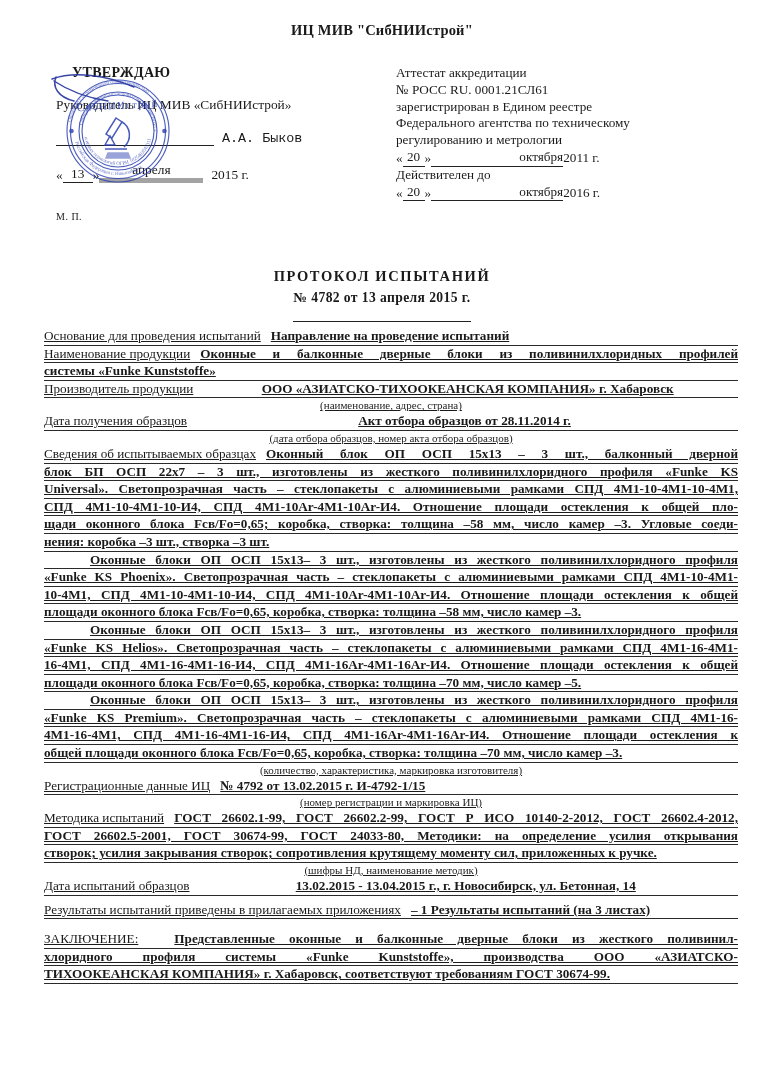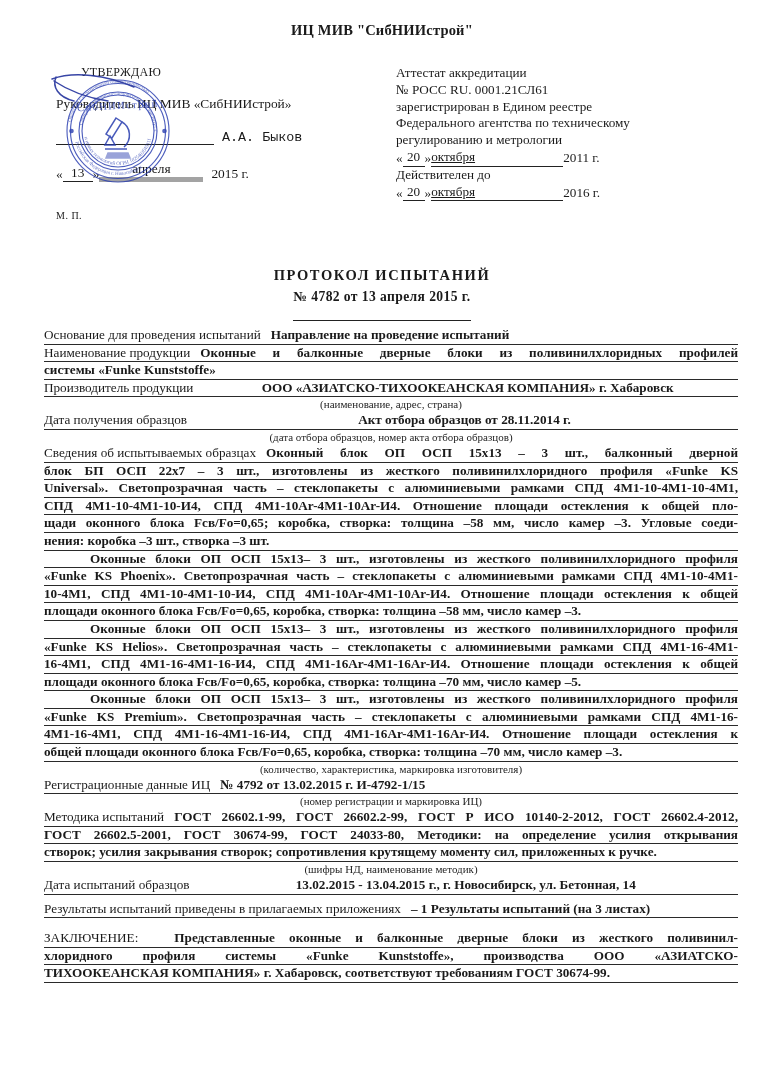--- a/index.html
+++ b/index.html
@@ -43,24 +43,24 @@
     width: 340px;
     position: relative;
   }
   .col-right {
     flex: 1;
     padding-left: 10px;
     font-size: 13.2px;
     line-height: 16.8px;
   }
   .approve-word {
-    font-weight: normal;
-    font-size: 12px;
+    font-weight: bold;
+    font-size: 14px;
     letter-spacing: 0.3px;
-    margin-left: 35px;
+    margin-left: 26px;
   }
   .head-line {
     font-size: 13.4px;
     margin-top: 16px;
     margin-left: 10px;
     white-space: nowrap;
   }
   .sign-row {
     margin-top: 18px;
     margin-left: 10px;
@@ -117,22 +117,21 @@
     display: inline-block;
     border-bottom: 1px solid #222;
     min-width: 22px;
     text-align: center;
     font-family: Liberation Serif, serif;
   }
   .acc-month {
     display: inline-block;
     border-bottom: 1px solid #222;
     min-width: 132px;
-    text-align: left;
-    text-decoration: underline;
+    text-align: right;
   }
 
   
   .stamp {
     position: absolute;
     left: 2px;
     top: 8px;
     width: 140px;
     height: 112px;
     pointer-events: none;
@@ -158,20 +157,21 @@
     padding-bottom: 16px;
     letter-spacing: 0.4px;
   }
 
   
   .body {
     padding: 0 26px 0 44px;
     margin-top: 22px;
     font-size: 13.2px;
     line-height: 16.6px;
+    text-decoration: underline;
   }
   .field {
     display: flex;
     align-items: baseline;
     border-bottom: 1px solid #2a2a2a;
     margin-bottom: 0;
   }
   .lbl {
     white-space: nowrap;
     padding-right: 4px;

